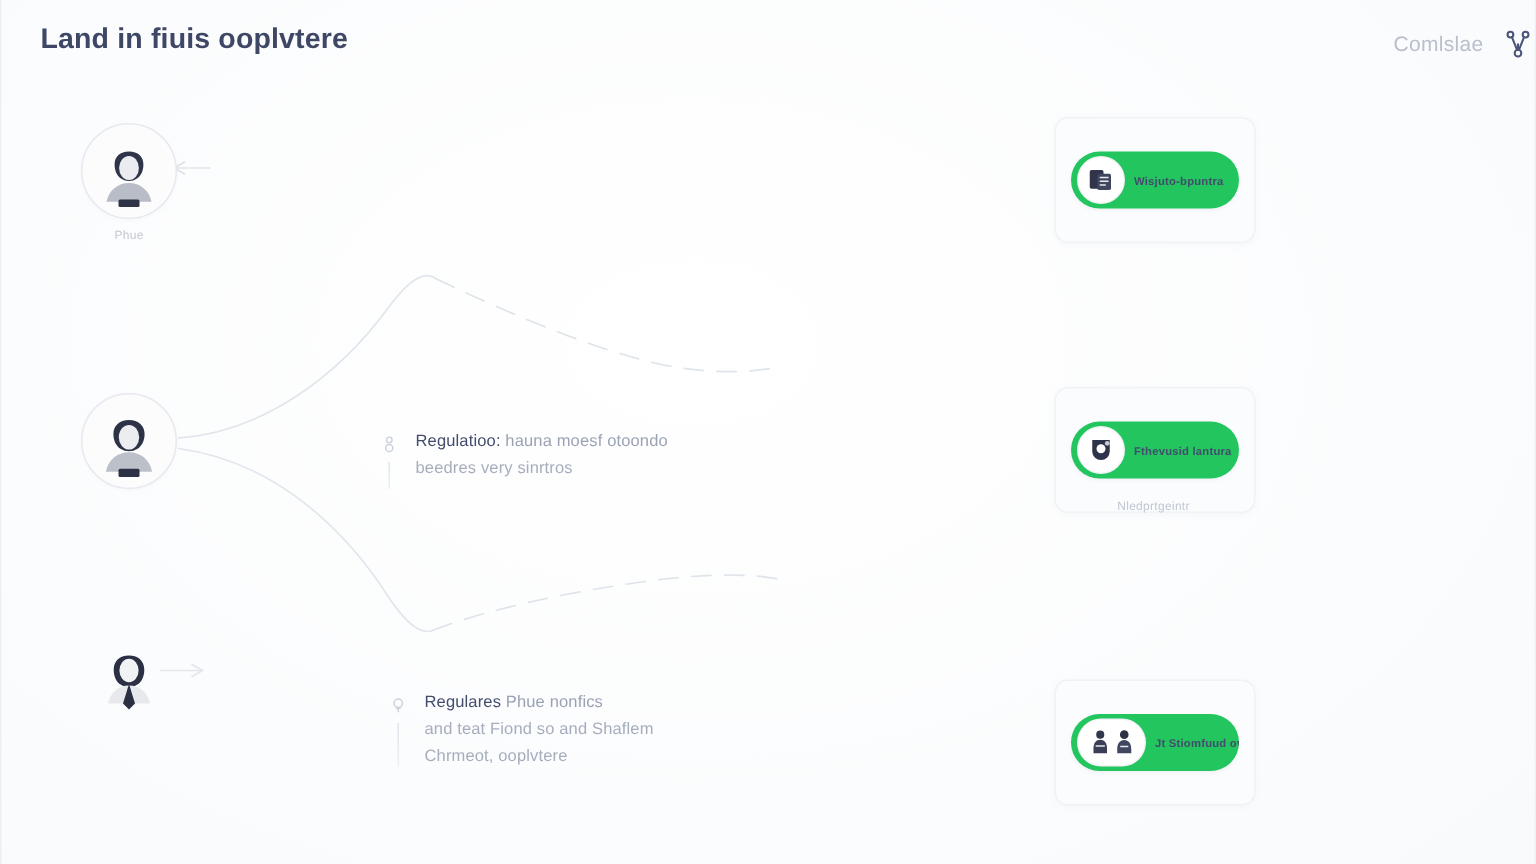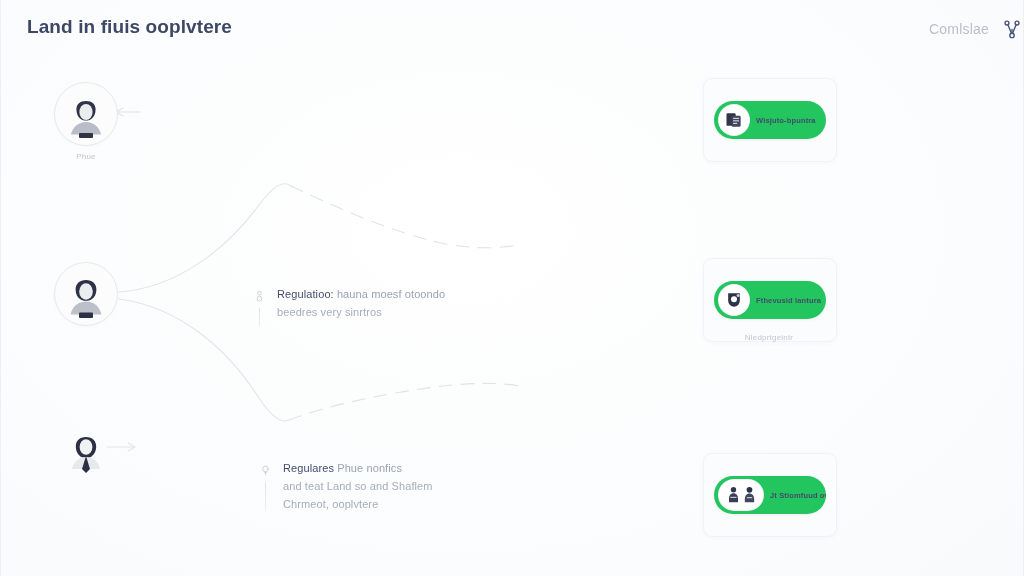--- a/index.html
+++ b/index.html
@@ -321,21 +321,21 @@
         <path d="M12 15.2 L12 19.4"></path>
       </svg>
       <div class="gutter-tick"></div>
     </div>
     <div class="block-lines">
       <div class="line">
         <span class="lead">Regulares</span>
         <span>Phue nonfics</span>
       </div>
       <div class="line muted">
-        <span>and teat Land so and Shaflem</span>
+        <span>and teat Fiond so and Shaflem</span>
       </div>
       <div class="line muted">
         <span>Chrmeot, ooplvtere</span>
       </div>
     </div>
   </div>
 
   <div class="card" style="left:702px; top:78px;">
     <div class="pill">
       <span class="pill-badge">

